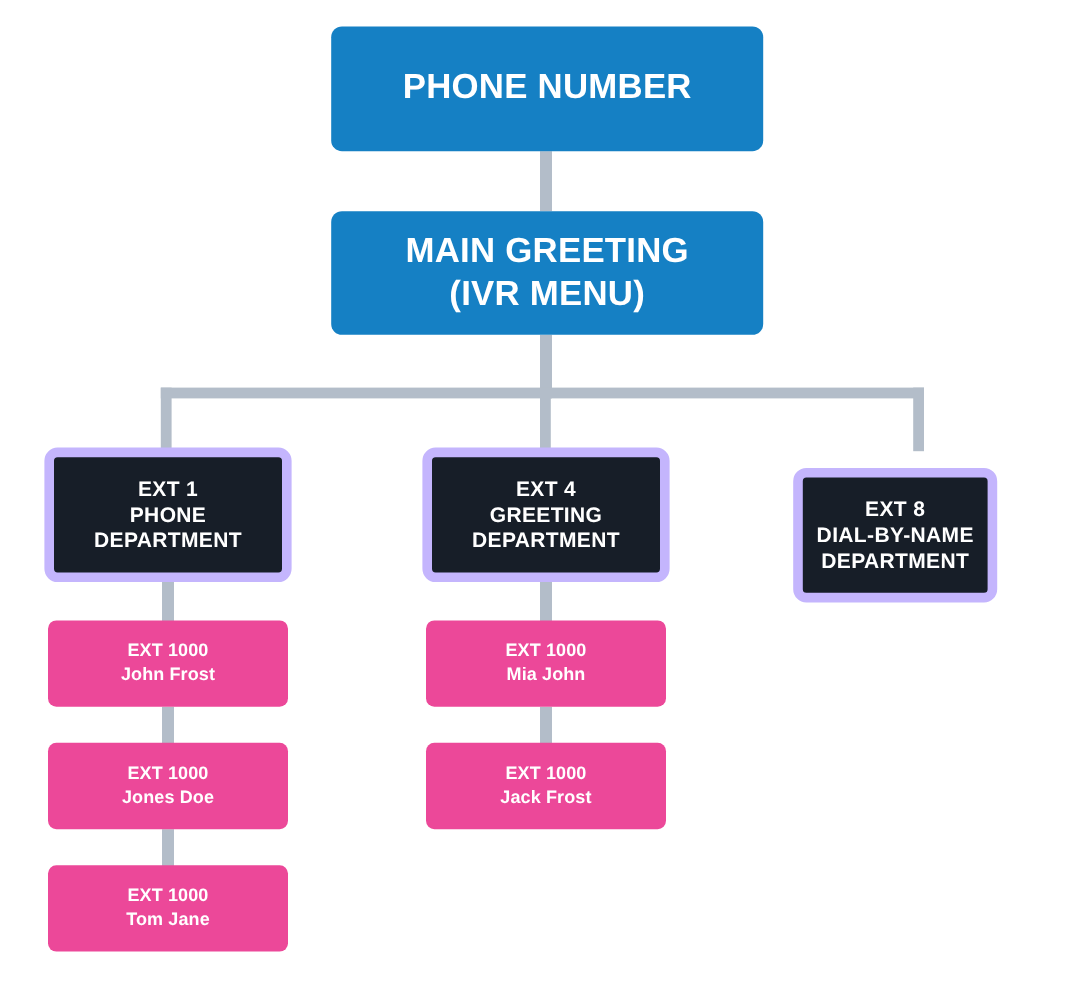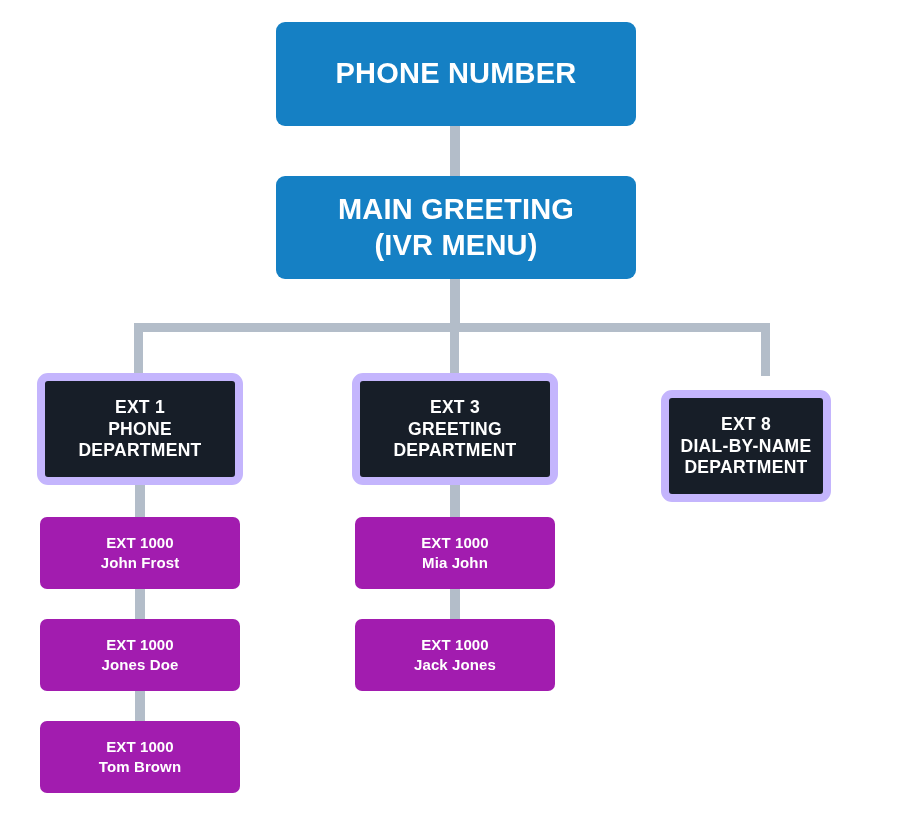--- a/index.html
+++ b/index.html
@@ -50,21 +50,21 @@
   .node-dept {
     background: #171e28;
     border: 8px solid #c4b5fd;
     border-radius: 11px;
     font-size: 17.5px;
     font-weight: bold;
     letter-spacing: 0.3px;
   }
 
   .node-ext {
-    background: #a21caf;
+    background: #ec4899;
     border-radius: 7px;
     font-size: 15px;
     font-weight: bold;
     letter-spacing: 0.1px;
   }
 
   .line1, .line2, .line3 {
     display: block;
     white-space: nowrap;
   }
@@ -103,21 +103,21 @@
     <span class="line2">(IVR MENU)</span>
   </div>
 
   <div class="node node-dept" style="left:37px; top:373px; width:206px; height:112px;">
     <span class="line1">EXT 1</span>
     <span class="line2">PHONE</span>
     <span class="line3">DEPARTMENT</span>
   </div>
 
   <div class="node node-dept" style="left:352px; top:373px; width:206px; height:112px;">
-    <span class="line1">EXT 3</span>
+    <span class="line1">EXT 4</span>
     <span class="line2">GREETING</span>
     <span class="line3">DEPARTMENT</span>
   </div>
 
   <div class="node node-dept" style="left:661px; top:390px; width:170px; height:112px;">
     <span class="line1">EXT 8</span>
     <span class="line2">DIAL-BY-NAME</span>
     <span class="line3">DEPARTMENT</span>
   </div>
 
@@ -126,26 +126,26 @@
     <span class="line2">John Frost</span>
   </div>
 
   <div class="node node-ext" style="left:40px; top:619px; width:200px; height:72px;">
     <span class="line1">EXT 1000</span>
     <span class="line2">Jones Doe</span>
   </div>
 
   <div class="node node-ext" style="left:40px; top:721px; width:200px; height:72px;">
     <span class="line1">EXT 1000</span>
-    <span class="line2">Tom Brown</span>
+    <span class="line2">Tom Jane</span>
   </div>
 
   <div class="node node-ext" style="left:355px; top:517px; width:200px; height:72px;">
     <span class="line1">EXT 1000</span>
     <span class="line2">Mia John</span>
   </div>
 
   <div class="node node-ext" style="left:355px; top:619px; width:200px; height:72px;">
     <span class="line1">EXT 1000</span>
-    <span class="line2">Jack Jones</span>
+    <span class="line2">Jack Frost</span>
   </div>
 
 </div>
 
 </body></html>

